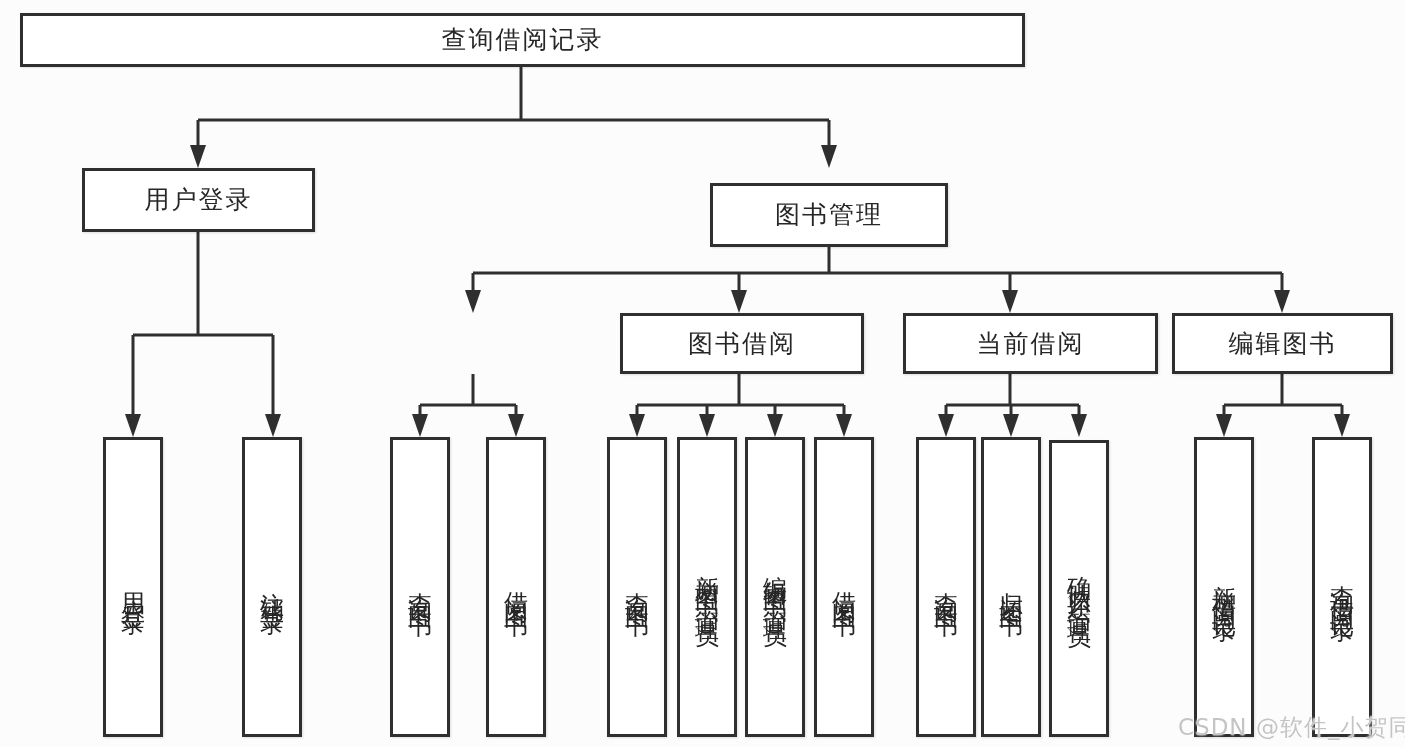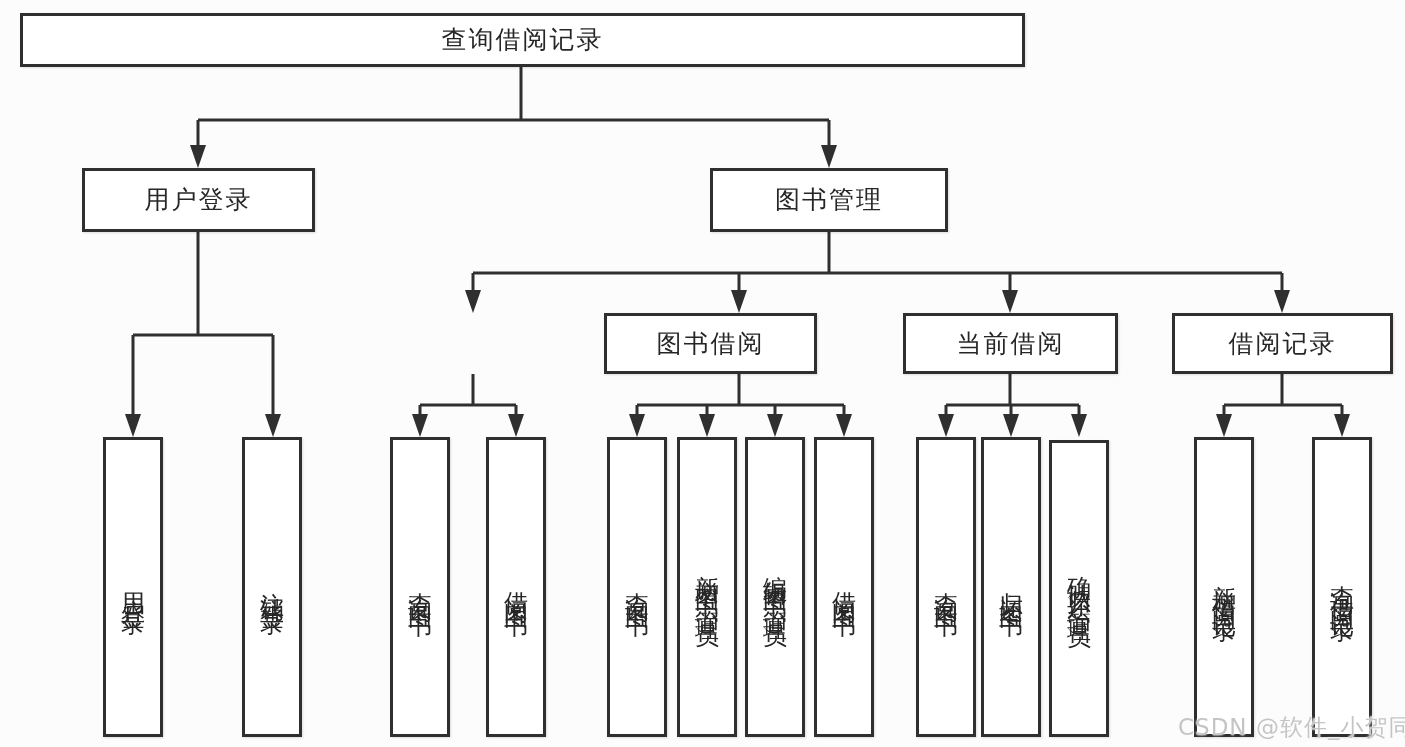--- a/index.html
+++ b/index.html
@@ -65,25 +65,25 @@
       <polygon points="1003,414 1019,414 1011,437"></polygon>
       <polygon points="1071,414 1087,414 1079,437"></polygon>
       <polygon points="1216,414 1232,414 1224,437"></polygon>
       <polygon points="1334,414 1350,414 1342,437"></polygon>
     </g>
   </svg>
 
   <div class="box h" style="left:20px;top:13px;width:1005px;height:54px">查询借阅记录</div>
 
   <div class="box h" style="left:82px;top:168px;width:233px;height:64px">用户登录</div>
-  <div class="box h" style="left:710px;top:168px;width:238px;height:64px">图书管理</div>
+  <div class="box h" style="left:710px;top:183px;width:238px;height:64px">图书管理</div>
 
-  <div class="box h" style="left:604px;top:313px;width:213px;height:61px">图书借阅</div>
-  <div class="box h" style="left:903px;top:313px;width:215px;height:61px">当前借阅</div>
-  <div class="box h" style="left:1172px;top:313px;width:221px;height:61px">借阅记录</div>
+  <div class="box h" style="left:620px;top:313px;width:244px;height:61px">图书借阅</div>
+  <div class="box h" style="left:903px;top:313px;width:255px;height:61px">当前借阅</div>
+  <div class="box h" style="left:1172px;top:313px;width:221px;height:61px">编辑图书</div>
 
   <div class="box v" style="left:103px;top:437px;width:60px;height:300px">用户登录</div>
   <div class="box v" style="left:242px;top:437px;width:60px;height:300px">注销登录</div>
 
   <div class="box v" style="left:390px;top:437px;width:60px;height:300px">查询图书</div>
   <div class="box v" style="left:486px;top:437px;width:60px;height:300px">借阅图书</div>
 
   <div class="box v" style="left:607px;top:437px;width:60px;height:300px">查询图书</div>
   <div class="box v" style="left:677px;top:437px;width:60px;height:300px">新增图书（管理员）</div>
   <div class="box v" style="left:745px;top:437px;width:60px;height:300px">编辑图书（管理员）</div>

